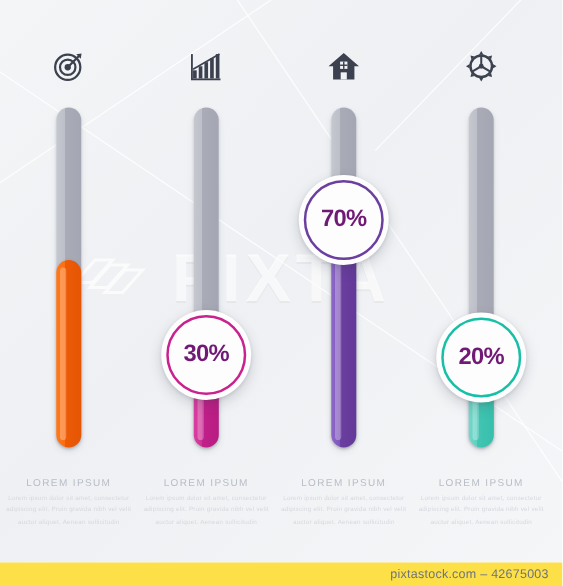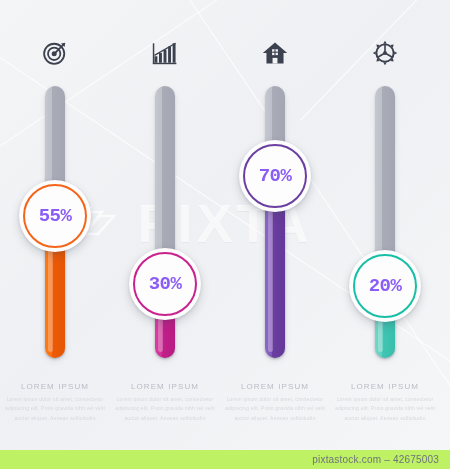--- a/index.html
+++ b/index.html
@@ -120,23 +120,22 @@
     position: absolute;
     left: 4px; top: 4px; right: 4px; bottom: 4px;
     border-radius: 50%;
     border: 2px solid currentColor;
     box-sizing: border-box;
   }
   .bubble .pct {
     position: relative;
     font-size: 19px;
     font-weight: bold;
-    color: #8b5cf6;
+    color: #701a75;
     letter-spacing: -0.5px;
-    font-family: Liberation Mono, monospace;
   }
 
   
   .caption {
     position: absolute;
     left: 4px;
     top: 382px;
     width: 102px;
     text-align: center;
   }
@@ -153,21 +152,21 @@
     color: #d6d8de;
     filter: blur(0.35px);
     letter-spacing: .2px;
   }
 
   
   #footer {
     position: relative;
     width: 450px;
     height: 19px;
-    background: #bef264;
+    background: #fde047;
     display: flex;
     align-items: center;
     justify-content: flex-end;
   }
   #footer .credit {
     font-size: 10px;
     color: #6e737c;
     padding-right: 11px;
     letter-spacing: .2px;
   }
@@ -198,24 +197,20 @@
           <circle cx="15" cy="17" r="12.4"></circle>
           <circle cx="15" cy="17" r="7.6"></circle>
         </g>
         <circle cx="15" cy="17" r="3.1" fill="#3c414f"></circle>
         <path d="M15 17 L27 5" stroke="#3c414f" stroke-width="2.2" fill="none"></path>
         <path d="M23.4 4.2 L28.6 3.4 L27.8 8.6 Z" fill="#3c414f"></path>
       </svg>
     </div>
     <div class="track"></div>
     <div class="fill" style="height:150px; background:linear-gradient(90deg,#FF7A1A 0%,#FB6E12 34%,#ED5B06 35%,#E55504 100%);"></div>
-    <div class="bubble" style="top:180px; color:#F4651A;">
-      <span class="ring"></span>
-      <span class="pct">55%</span>
-    </div>
     <div class="caption">
       <div class="cap-title">LOREM IPSUM</div>
       <div class="cap-body">Lorem ipsum dolor sit amet, consectetur adipiscing elit. Proin gravida nibh vel velit auctor aliquet. Aenean sollicitudin</div>
     </div>
   </div>
 
   <div class="col" style="left:110px;">
     <div class="icon-wrap">
       <svg width="26" height="26" viewBox="0 0 32 32" aria-hidden="true">
         <g fill="#3c414f">

